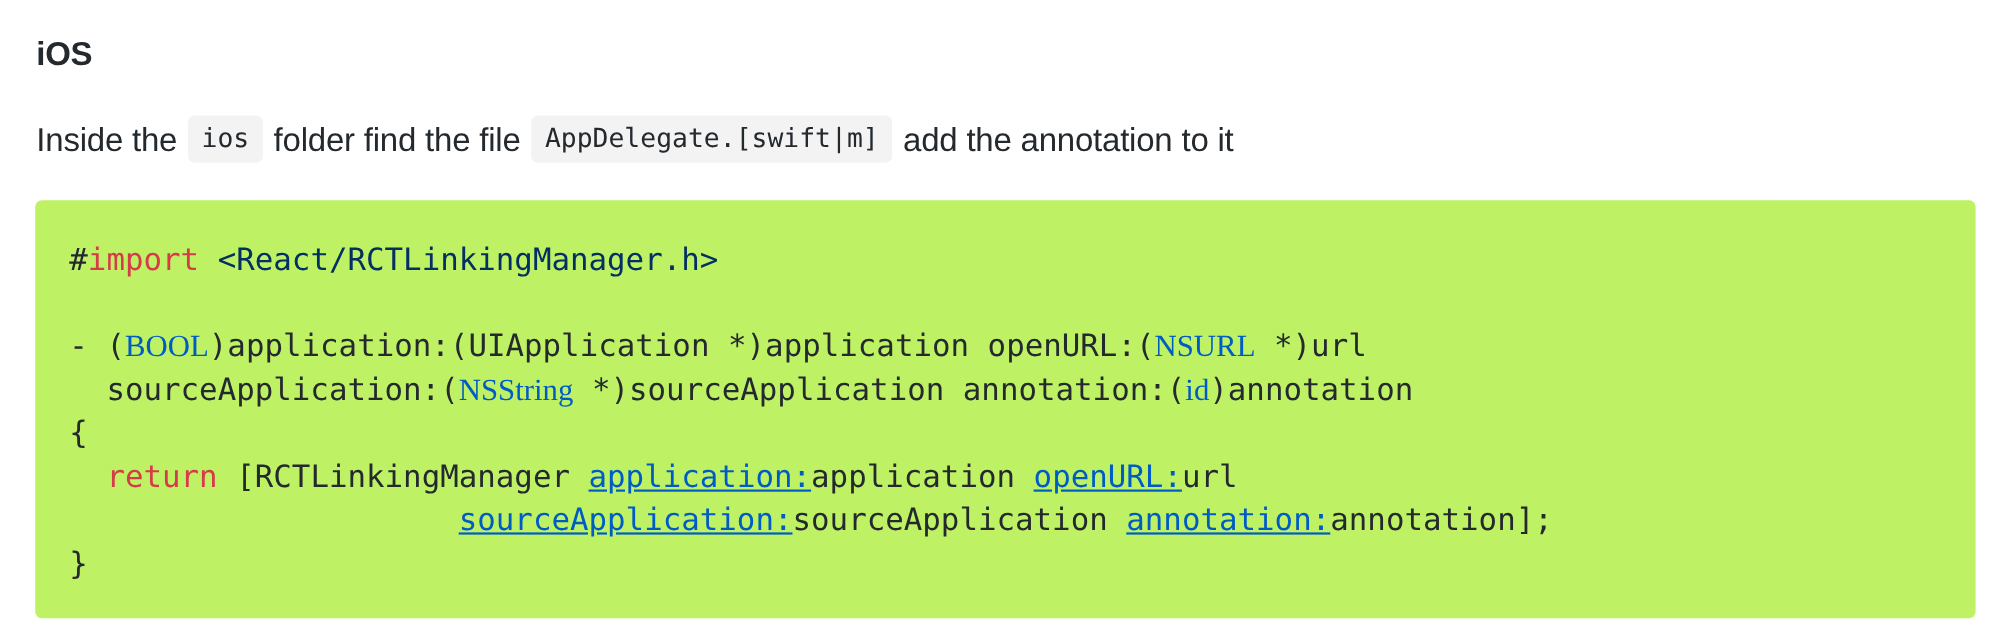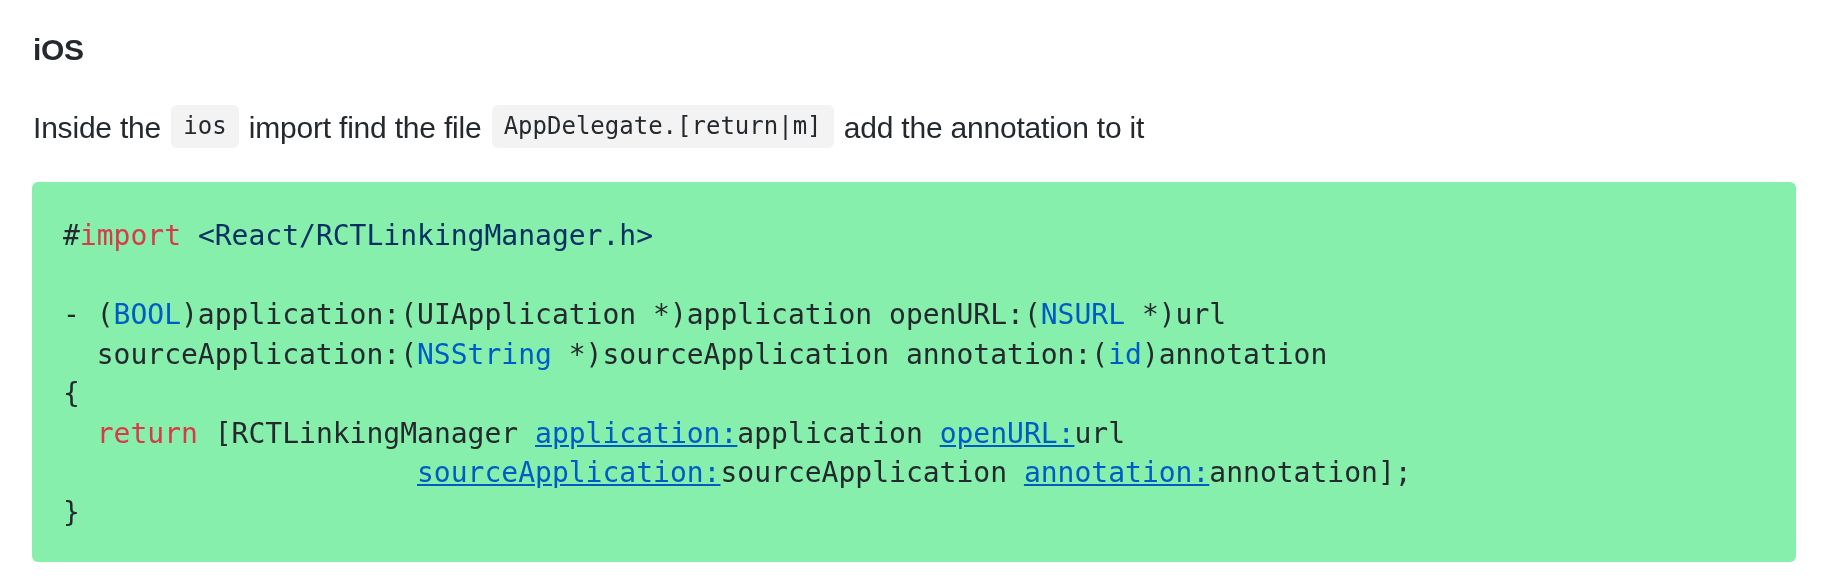--- a/index.html
+++ b/index.html
@@ -50,47 +50,47 @@
       margin: 0 2px;
       color: #24292e;
       letter-spacing: 0;
     }
     .code-block {
       position: absolute;
       left: 32px;
       top: 182px;
       width: 1764px;
       height: 380px;
-      background: #86efac;
+      background: #bef264;
       border-radius: 6px;
       box-sizing: border-box;
       padding: 34px 31px 30px 31px;
       margin: 0;
       overflow: hidden;
     }
     .code {
       margin: 0;
       font-family: "DejaVu Sans Mono", "Liberation Mono", monospace;
       font-size: 28px;
       line-height: 39.5px;
       color: #24292e;
       white-space: pre;
     }
     .code-line {
       display: block;
       height: 39.5px;
     }
     .tok-keyword { color: #d73a49; }
     .tok-string { color: #032f62; }
-    .tok-type { color: #005cc5; }
+    .tok-type { color: #005cc5; font-family: Liberation Serif, serif; }
     .tok-selector { color: #005cc5; text-decoration: underline; }
     .tok-plain { color: #24292e; }
   </style>
 </head>
 <body>
 
 <h3 class="heading">iOS</h3>
 
-<p class="para"><span>Inside the</span> <code class="inline-code">ios</code> <span>import find the file</span> <code class="inline-code">AppDelegate.[return|m]</code> <span>add the annotation to it</span></p>
+<p class="para"><span>Inside the</span> <code class="inline-code">ios</code> <span>folder find the file</span> <code class="inline-code">AppDelegate.[swift|m]</code> <span>add the annotation to it</span></p>
 
 <div class="code-block">
   <pre class="code"><span class="code-line"><span class="tok-plain">#</span><span class="tok-keyword">import</span><span class="tok-plain"> </span><span class="tok-string">&lt;React/RCTLinkingManager.h&gt;</span></span><span class="code-line"> </span><span class="code-line"><span class="tok-plain">- (</span><span class="tok-type">BOOL</span><span class="tok-plain">)application:(UIApplication *)application openURL:(</span><span class="tok-type">NSURL</span><span class="tok-plain"> *)url</span></span><span class="code-line"><span class="tok-plain">  sourceApplication:(</span><span class="tok-type">NSString</span><span class="tok-plain"> *)sourceApplication annotation:(</span><span class="tok-type">id</span><span class="tok-plain">)annotation</span></span><span class="code-line"><span class="tok-plain">{</span></span><span class="code-line"><span class="tok-plain">  </span><span class="tok-keyword">return</span><span class="tok-plain"> [RCTLinkingManager </span><span class="tok-selector">application:</span><span class="tok-plain">application </span><span class="tok-selector">openURL:</span><span class="tok-plain">url</span></span><span class="code-line"><span class="tok-plain">                     </span><span class="tok-selector">sourceApplication:</span><span class="tok-plain">sourceApplication </span><span class="tok-selector">annotation:</span><span class="tok-plain">annotation];</span></span><span class="code-line"><span class="tok-plain">}</span></span></pre>
 </div>
 
 </body></html>

